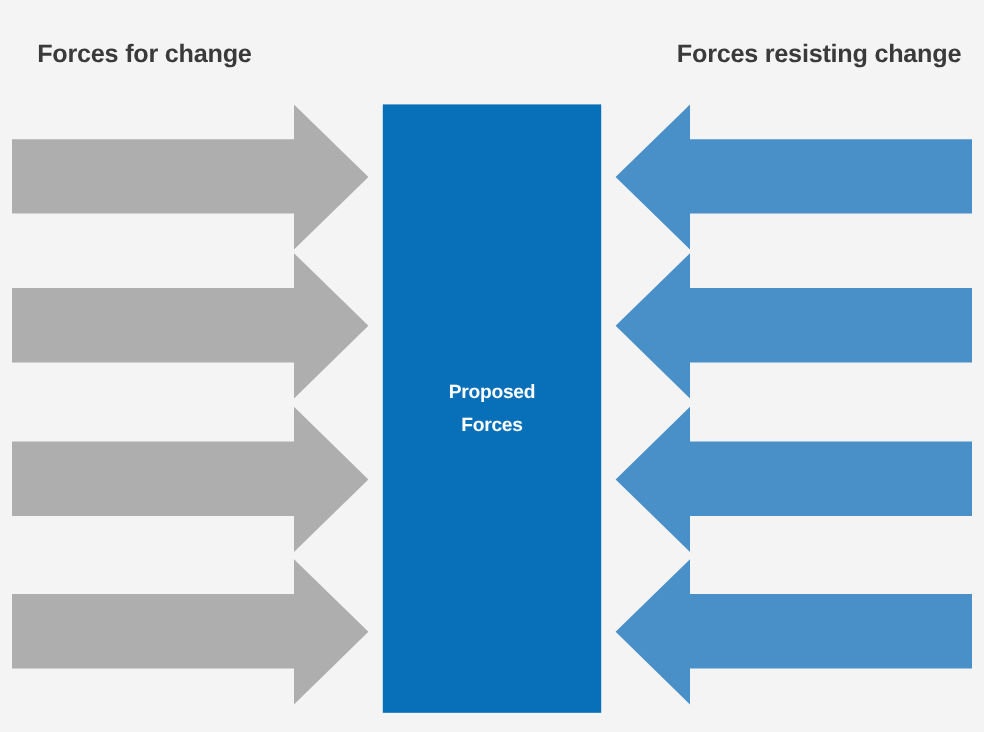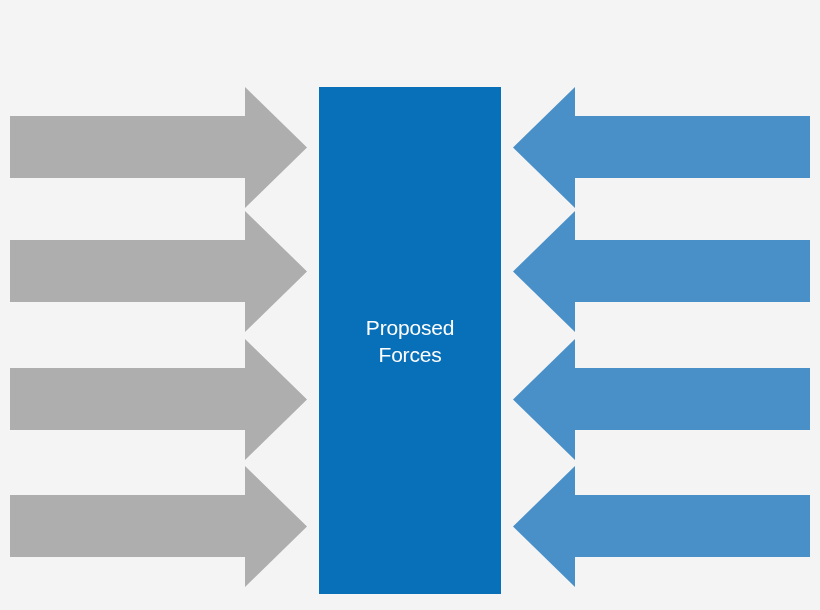--- a/index.html
+++ b/index.html
@@ -43,42 +43,44 @@
     width: 182px;
     height: 507px;
     background: #0870b8;
     display: flex;
     align-items: center;
     justify-content: center;
     z-index: 5;
   }
   #center-box-label {
     color: #ffffff;
-    font-size: 21px;
-    font-weight: normal;
+    font-size: 16px;
+    font-weight: bold;
     line-height: 27px;
     text-align: center;
     letter-spacing: -0.2px;
   }
 
   
   .arrow-svg {
     position: absolute;
     z-index: 2;
     display: block;
   }
   .arrow-left-svg  { left: 0; }
   .arrow-right-svg { left: 0; }
 </style>
 </head>
 <body>
 
 <div id="diagram-root" style="background: rgb(244, 244, 244);">
 
+  <div class="heading" id="heading-left" style="color: rgb(58, 58, 58);">Forces for change</div>
 
+  <div class="heading" id="heading-right" style="color: rgb(58, 58, 58);">Forces resisting change</div>
 
   <svg class="arrow-svg arrow-left-svg" id="left-arrows" width="820" height="610" viewBox="0 0 820 610">
     <g id="left-arrow-paths">
         <polygon points="10,116 245,116 245,87 307,147.5 245,208 245,178 10,178" fill="#aeaeae"></polygon>
         <polygon points="10,240 245,240 245,211 307,271.5 245,332 245,302 10,302" fill="#aeaeae"></polygon>
         <polygon points="10,368 245,368 245,339 307,399.5 245,460 245,430 10,430" fill="#aeaeae"></polygon>
         <polygon points="10,495 245,495 245,466 307,526.5 245,587 245,557 10,557" fill="#aeaeae"></polygon>
       </g>
   </svg>
 

